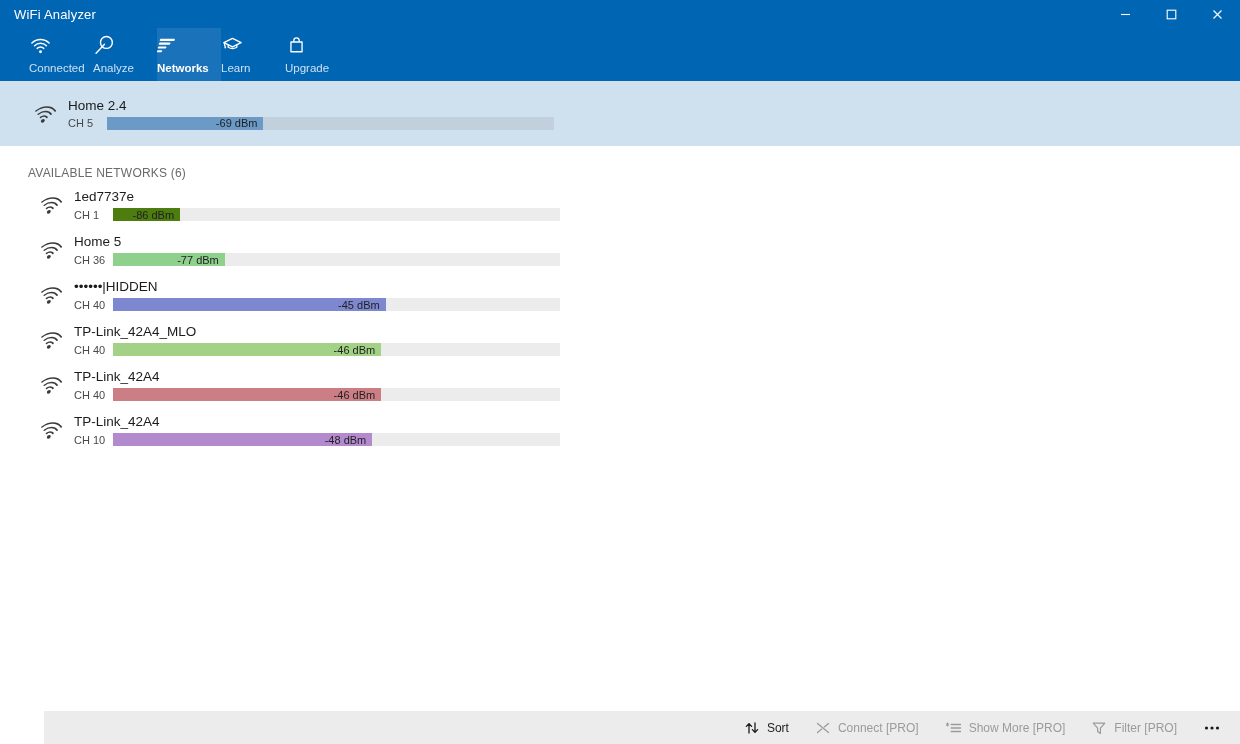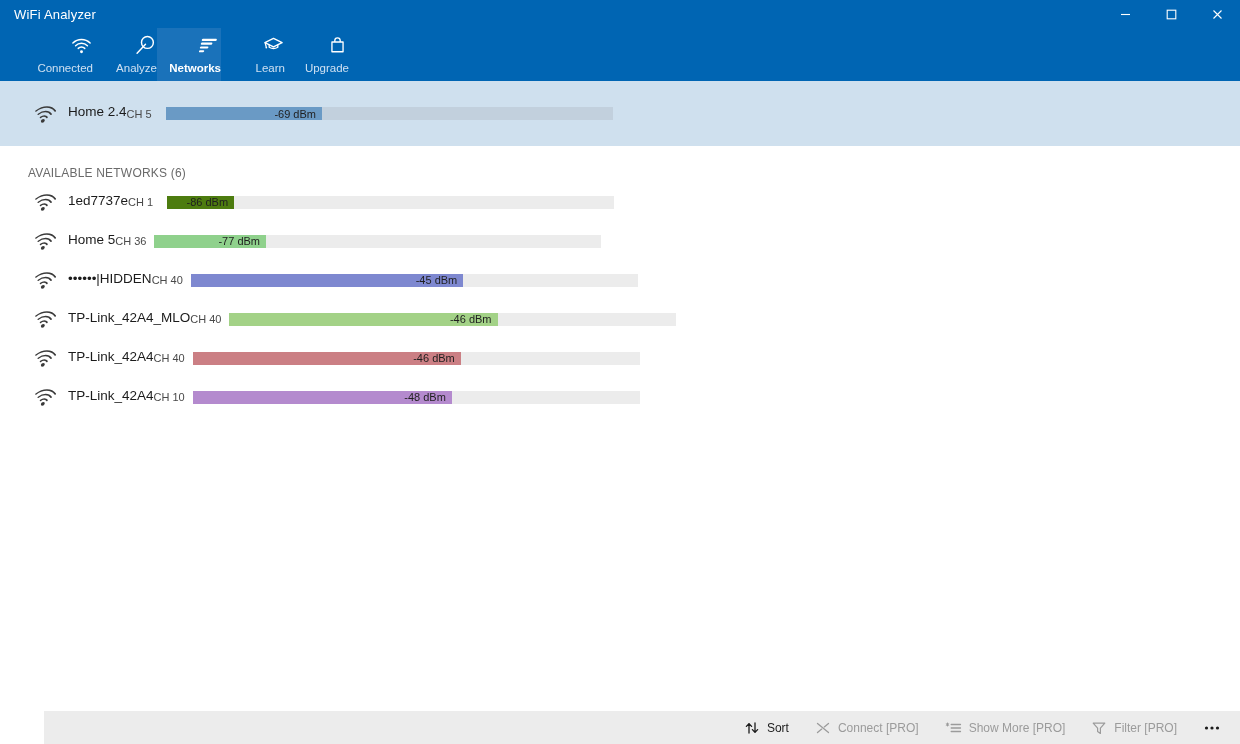--- a/index.html
+++ b/index.html
@@ -15,41 +15,41 @@
   .app{position:relative;width:1240px;height:744px;background:#fff;overflow:hidden;}
 
   
   .titlebar{height:28px;background:var(--blue);display:flex;align-items:center;color:#fff;}
   .title{padding-left:14px;font-size:13px;letter-spacing:.2px;}
   .win-controls{margin-left:auto;display:flex;height:100%;}
   .win-btn{width:46px;height:100%;display:flex;align-items:center;justify-content:center;cursor:default;}
 
   
   .navbar{height:53px;background:var(--blue);display:flex;padding-left:29px;}
-  .tab{width:64px;height:53px;display:flex;flex-direction:column;align-items:flex-end;justify-content:flex-end;
+  .tab{width:64px;height:53px;display:flex;flex-direction:column;align-items:flex-start;justify-content:flex-end;
        padding-bottom:7px;color:#cde0f2;font-size:11.5px;cursor:default;}
   .tab svg{margin-bottom:5px;}
   .tab.selected{background:var(--tab-sel);color:#fff;font-weight:bold;}
 
   
   .net-row{display:flex;align-items:center;padding-left:30px;}
   .wifi-ico{width:26px;height:26px;flex:none;margin-right:12px;}
-  .net-body{display:flex;justify-content:center;}
+  .net-body{display:flex;flex-direction:column;justify-content:center;}
   .ssid{font-size:13.5px;color:#1b1b1b;line-height:16px;margin-bottom:3px;}
   .bar-line{display:flex;align-items:center;}
   .ch{width:39px;font-size:11px;color:#494949;}
   .track{width:447px;height:13px;background:var(--track-gray);}
   .fill{height:100%;display:flex;align-items:center;justify-content:flex-end;padding-right:6px;padding-left:24px;}
   .dbm{font-size:11px;color:#1f1f1f;white-space:nowrap;}
 
   .connected-row{height:65px;background:var(--row-bg);}
   .connected-row .track{background:var(--track-blue);}
 
   .section-heading{margin:20px 0 9px 28px;font-size:12px;color:#6a6a6a;letter-spacing:.2px;}
-  #network-list .net-row{margin-bottom:13px;}
+  #network-list .net-row{margin-bottom:13px;margin-left:6px;}
 
   
   .bottombar{position:absolute;left:0;right:0;bottom:0;height:33px;background:var(--bottom-bg);
              display:flex;align-items:center;justify-content:flex-end;padding-right:12px;gap:26px;margin-left:44px;}
   .cmd{display:flex;align-items:center;gap:7px;font-size:12px;color:#1b1b1b;cursor:default;}
   .cmd.disabled{color:#9b9b9b;}
   .cmd svg{display:block;}
 </style>
 </head>
 <body>

